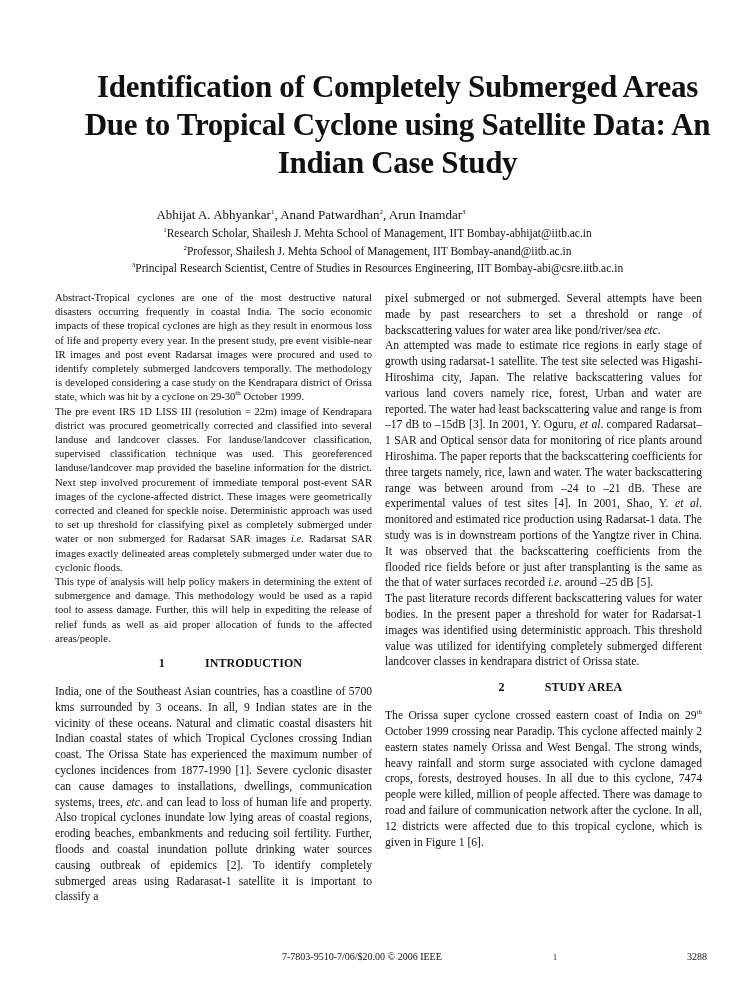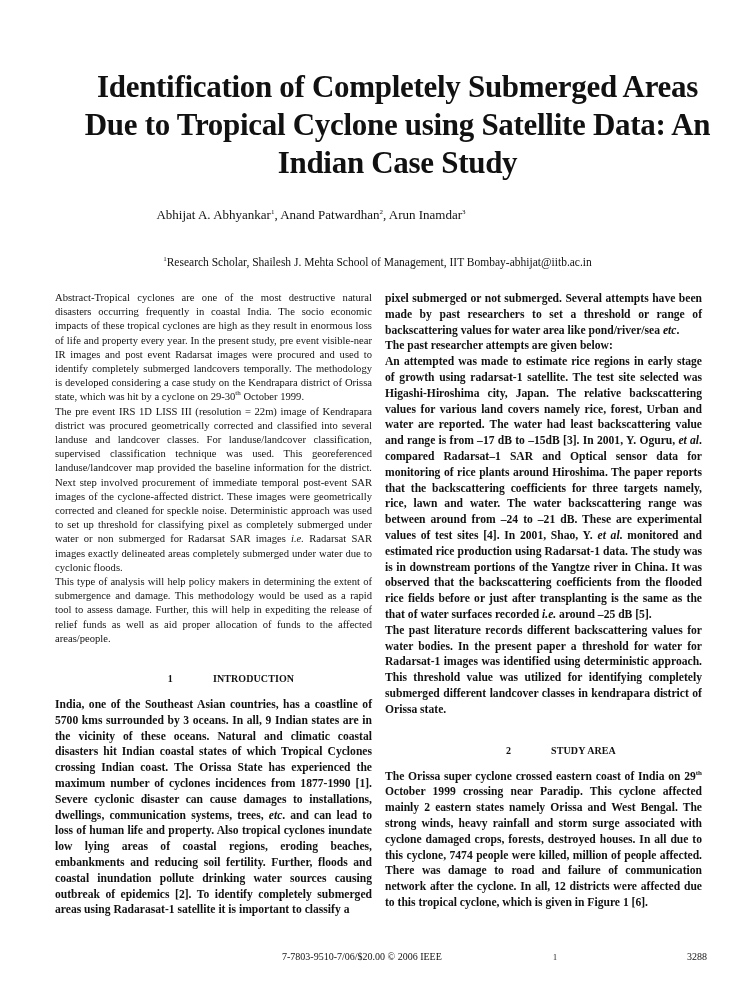--- a/index.html
+++ b/index.html
@@ -1,29 +1,29 @@
 <!DOCTYPE html>
 <html><head>
 <meta charset="utf-8">
 <style>
   html, body { margin: 0; padding: 0; background: #ffffff; }
   body { width: 755px; height: 1000px; position: relative; overflow: hidden; font-family: "Liberation Serif", serif; color: #111; }
   .title { position: absolute; left: 0; top: 68px; width: 755px; text-align: center; font-family: "Liberation Serif", serif; font-weight: bold; font-size: 31px; line-height: 38px; letter-spacing: -0.3px; }
   .title div { white-space: nowrap; padding-left: 40px; }
   .authors { position: absolute; left: 0; top: 206px; width: 622px; text-align: center; font-size: 13px; line-height: 18px; }
-  .affils { position: absolute; left: 0; top: 225px; width: 755px; text-align: center; font-size: 11.5px; line-height: 17.7px; margin-top: 29px; }
+  .affils { position: absolute; left: 0; top: 225px; width: 755px; text-align: center; font-size: 11.5px; line-height: 17.7px; }
   sup { font-size: 7px; line-height: 0; vertical-align: super; }
   .col { position: absolute; top: 291px; width: 317px; text-align: justify; }
   .col-left { left: 55px; }
   .col-right { left: 385px; }
   .abstract { font-weight: normal; font-size: 10.6px; line-height: 14.2px; }
   .abstract p { margin: 0; text-align: justify; }
   .body-text { font-size: 11.6px; line-height: 15.8px; }
-  .body-text p { margin: 0; text-align: justify; font-weight: bold; }
-  .heading { font-weight: bold; font-size: 10px; text-align: center; margin: 27px 0 13px 0; letter-spacing: 0.1px; }
+  .body-text p { margin: 0; text-align: justify; }
+  .heading { font-weight: bold; font-size: 12px; text-align: center; margin: 10px 0 13px 0; letter-spacing: 0.1px; }
   .heading .num { display: inline-block; width: 40px; text-align: right; margin-right: 40px; }
   i { font-style: italic; font-weight: inherit; }
   .footer { position: absolute; top: 951px; left: 0; width: 755px; font-size: 10px; }
   .footer .isbn { position: absolute; left: 282px; }
   .footer .pagemark { position: absolute; left: 553px; font-size: 8px; top: 2px; }
   .footer .pageno { position: absolute; left: 657px; margin-left: 30px; }
 </style>
 </head>
 <body>
 
@@ -32,40 +32,41 @@
   <div>Due to Tropical Cyclone using Satellite Data: An</div>
   <div>Indian Case Study</div>
 </div>
 
 <div class="authors">
   <span>Abhijat A. Abhyankar</span><sup>1</sup><span>, </span><span>Anand Patwardhan</span><sup>2</sup><span>, </span><span>Arun Inamdar</span><sup>3</sup>
 </div>
 
 <div class="affils">
   <div><sup>1</sup><span>Research Scholar, Shailesh J. Mehta School of Management, IIT Bombay-abhijat@iitb.ac.in</span></div>
+  <div><sup>2</sup><span>Professor, Shailesh J. Mehta School of Management, IIT Bombay-anand@iitb.ac.in</span></div>
+  <div><sup>3</sup><span>Principal Research Scientist, Centre of Studies in Resources Engineering, IIT Bombay-abi@csre.iitb.ac.in</span></div>
 </div>
 
 <div class="col col-left">
   <div class="abstract">
     <p><span>Abstract-Tropical cyclones are one of the most destructive natural disasters occurring frequently in coastal India.  The socio economic impacts of these tropical cyclones are high as they result in enormous loss of life and property every year.  In the present study, pre event visible-near IR images and post event Radarsat images were procured and used to identify completely submerged landcovers temporally. The methodology is developed considering a case study on the Kendrapara district of Orissa state, which was hit by a cyclone on 29-30</span><sup>th</sup><span> October 1999.</span></p>
     <p><span>The pre event IRS 1D LISS III (resolution = 22m) image of Kendrapara district was procured geometrically corrected and classified into several landuse and landcover classes.  For landuse/landcover classification, supervised classification technique was used.  This georeferenced landuse/landcover map provided the baseline information for the district.  Next step involved procurement of immediate temporal post-event SAR images of the cyclone-affected district.  These images were geometrically corrected and cleaned for speckle noise. Deterministic approach was used to set up threshold for classifying pixel as completely submerged under water or non submerged for Radarsat SAR images </span><i>i.e.</i><span> Radarsat SAR images exactly delineated areas completely submerged under water due to cyclonic floods.</span></p>
     <p>This type of analysis will help policy makers in determining the extent of submergence and damage.  This methodology would be used as a rapid tool to assess damage.  Further, this will help in expediting the release of relief funds as well as aid proper allocation of funds to the affected areas/people.</p>
   </div>
 
   <div class="heading"><span class="num">1</span><span>INTRODUCTION</span></div>
 
   <div class="body-text">
     <p><span>India, one of the Southeast Asian countries, has a coastline of 5700 kms surrounded by 3 oceans.  In all, 9 Indian states are in the vicinity of these oceans.  Natural and climatic coastal disasters hit Indian coastal states of which Tropical Cyclones crossing Indian coast.  The Orissa State has experienced the maximum number of cyclones incidences from 1877-1990 [1]. Severe cyclonic disaster can cause damages to installations, dwellings, communication systems, trees, </span><i>etc</i><span id="intro-continue-left">. and can lead to loss of human life and property. Also tropical cyclones inundate low lying areas of coastal regions, eroding beaches, embankments and reducing soil fertility.  Further, floods and coastal inundation pollute drinking water sources causing outbreak of epidemics [2].  To identify completely submerged areas using Radarasat-1 satellite it is important to classify a</span></p>
   </div>
 </div>
 
 <div class="col col-right">
   <div class="body-text">
     <p id="right-first">pixel submerged or not submerged.  Several attempts have been made by past researchers to set a threshold or range of backscattering values for water area like pond/river/sea <i>etc</i>.</p>
-    <p>The past researcher attempts are given below:</p>
     <p><span>An attempted was made to estimate rice regions in early stage of growth using radarsat-1 satellite.  The test site selected was Higashi-Hiroshima city, Japan.  The relative backscattering values for various land covers namely rice, forest, Urban and water are reported.  The water had least backscattering value and range is from –17 dB to –15dB [3].  In 2001, Y. Oguru, </span><i>et al</i><span>. compared Radarsat–1 SAR and Optical sensor data for monitoring of rice plants around Hiroshima.  The paper reports that the backscattering coefficients for three targets namely, rice, lawn and water.  The water backscattering range was between around from –24 to –21 dB.  These are experimental values of test sites [4].  In 2001, Shao, Y. </span><i>et al</i><span>. monitored and estimated rice production using Radarsat-1 data.  The study was is in downstream portions of the Yangtze river in China.   It was observed that the backscattering coefficients from the flooded rice fields before or just after transplanting is the same as the that of water surfaces recorded </span><i>i.e.</i><span> around –25 dB [5].</span></p>
     <p>The past literature records different backscattering values for water bodies.  In the present paper a threshold for water for Radarsat-1 images was identified using deterministic approach.  This threshold value was utilized for identifying completely submerged different landcover classes in kendrapara district of Orissa state.</p>
   </div>
 
   <div class="heading"><span class="num">2</span><span>STUDY AREA</span></div>
 
   <div class="body-text">
     <p><span>The Orissa super cyclone crossed eastern coast of India on 29</span><sup>th</sup><span> October 1999 crossing near Paradip.  This cyclone affected mainly 2 eastern states namely Orissa and West Bengal.  The strong winds, heavy rainfall and storm surge associated with cyclone damaged crops, forests, destroyed houses.  In all due to this cyclone, 7474 people were killed, million of people affected.   There was damage to road and failure of communication network after the cyclone.  In all, 12 districts were affected due to this tropical cyclone, which is given in Figure 1 [6].</span></p>
   </div>
 </div>

